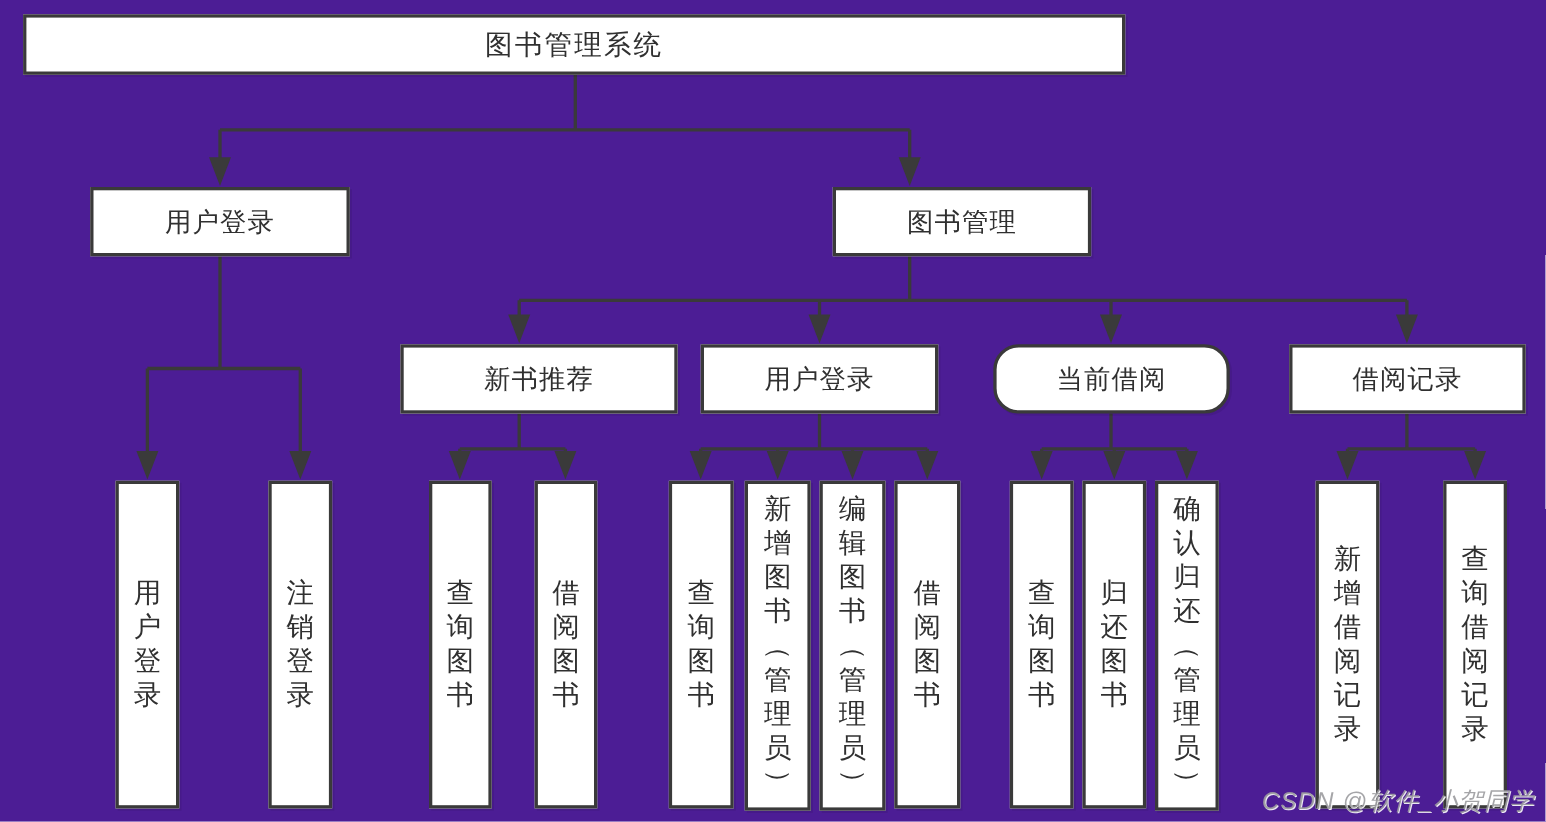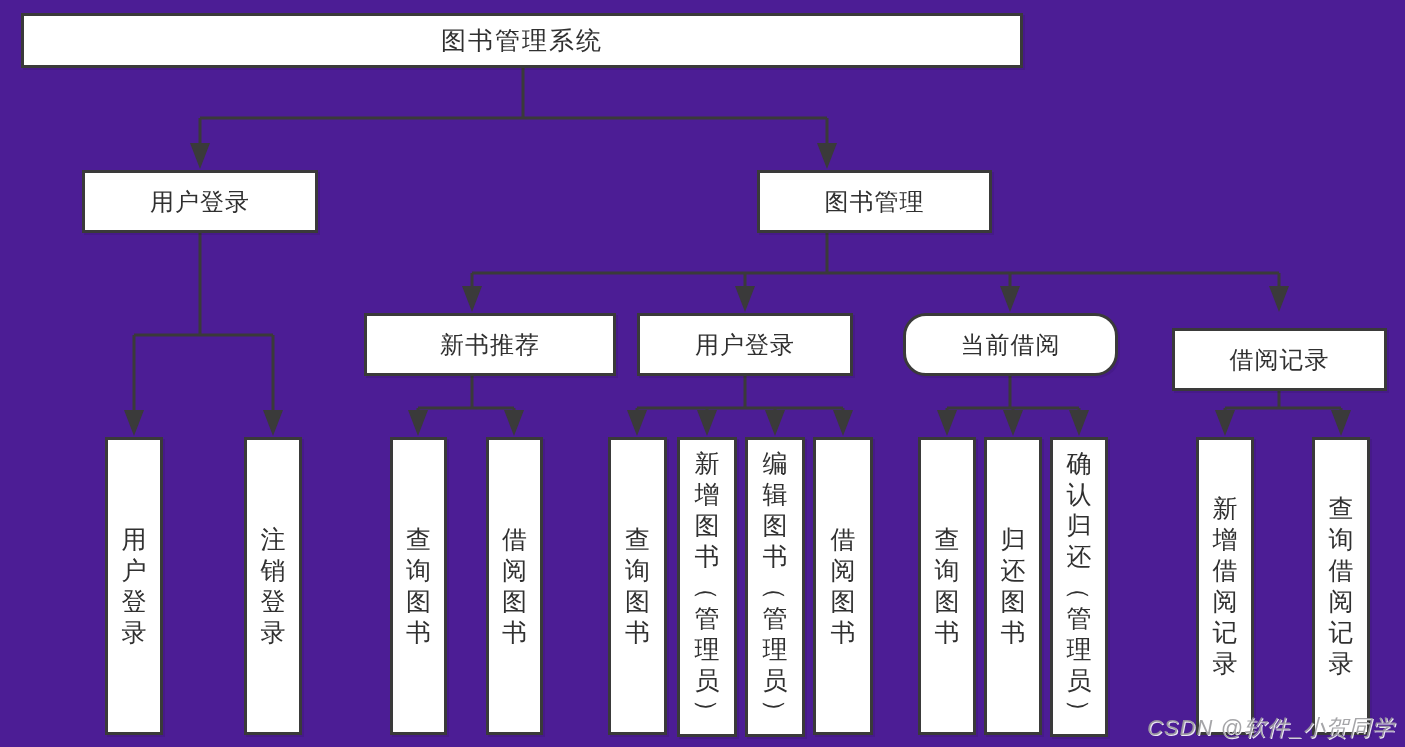--- a/index.html
+++ b/index.html
@@ -25,21 +25,21 @@
   .vnode{flex-direction:column;font-size:25px;}
   .vchar{display:block;height:31px;line-height:31px;text-align:center;}
   .vchar.paren{transform:rotate(90deg);}
   
   #n-root            {left:21px;  top:13px;  width:1002px; height:55px;}
   #n-user-login      {left:82px;  top:170px; width:236px;  height:63px;}
   #n-book-mgmt       {left:710px; top:170px; width:235px;  height:63px;margin-left:47px;}
   #n-new-book        {left:364px; top:313px; width:252px;  height:63px;}
   #n-book-borrow     {left:637px; top:313px; width:216px;  height:63px;}
   #n-cur-borrow      {left:903px; top:313px; width:215px;  height:63px;border-radius:23px;}
-  #n-borrow-rec      {left:1172px;top:328px; width:215px;  height:63px;}
+  #n-borrow-rec      {left:1172px;top:313px; width:215px;  height:63px;}
   #l-user-login      {left:105px; top:437px; width:58px;   height:298px;}
   #l-logout          {left:244px; top:437px; width:58px;   height:298px;}
   #l-rec-query       {left:390px; top:437px; width:57px;   height:298px;}
   #l-rec-borrow      {left:486px; top:437px; width:57px;   height:298px;}
   #l-bb-query        {left:608px; top:437px; width:59px;   height:298px;}
   #l-bb-add          {left:677px; top:437px; width:60px;   height:300px;}
   #l-bb-edit         {left:745px; top:437px; width:60px;   height:300px;}
   #l-bb-borrow       {left:813px; top:437px; width:60px;   height:298px;}
   #l-cb-query        {left:918px; top:437px; width:58px;   height:298px;}
   #l-cb-return       {left:984px; top:437px; width:58px;   height:298px;}

